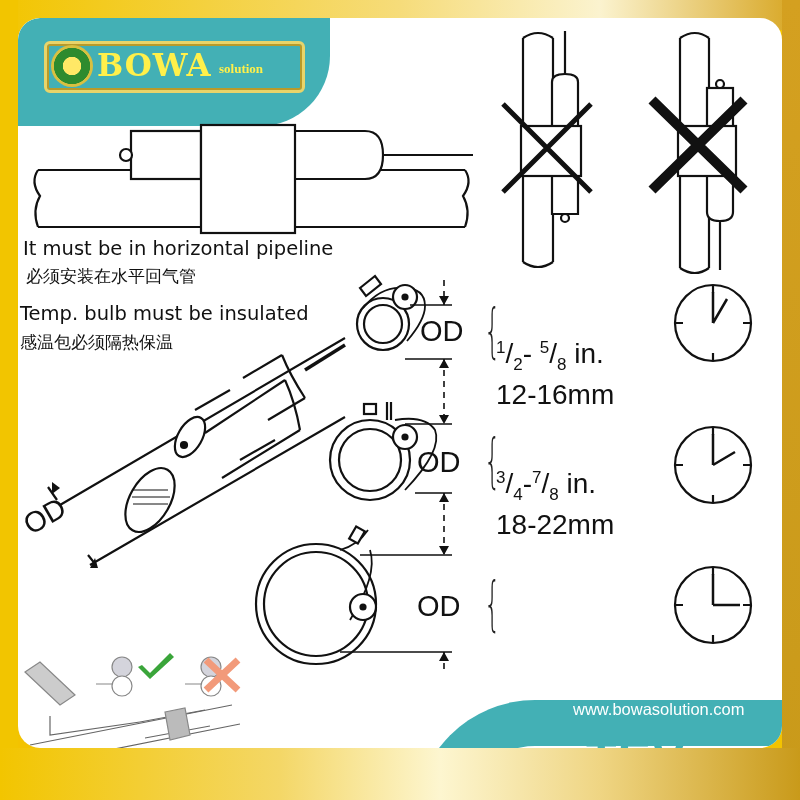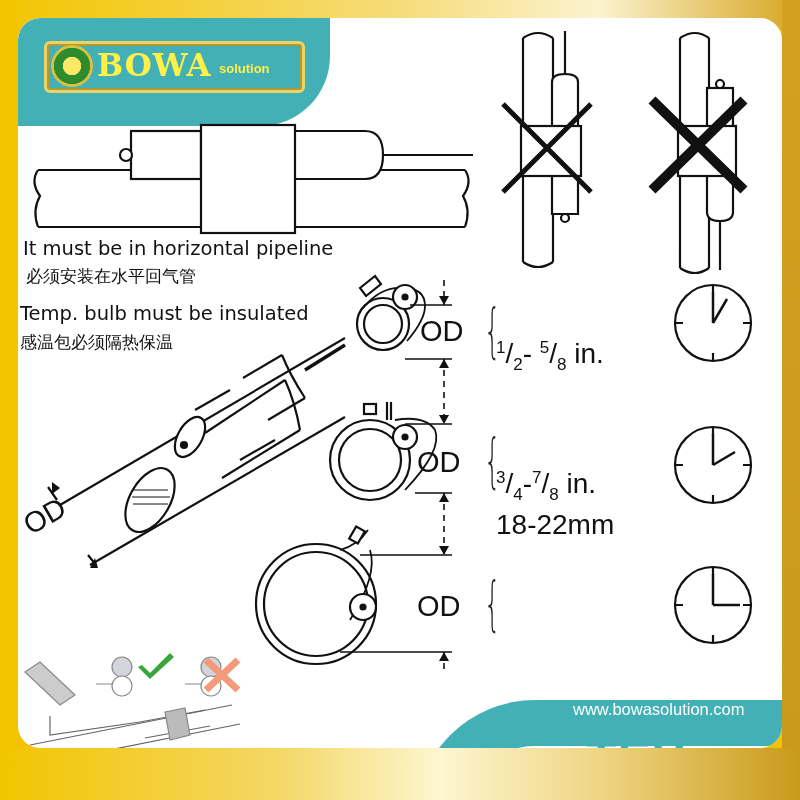--- a/index.html
+++ b/index.html
@@ -6,21 +6,21 @@
   body{width:800px;height:800px;position:relative;overflow:hidden;background:#f3c300;font-family:"Liberation Sans",sans-serif;}
   .frame-top{position:absolute;left:0;top:0;width:800px;height:30px;background:linear-gradient(90deg,#f2c500 0%,#f6dc7a 50%,#fbf3cf 75%,#d7a520 100%);}
   .frame-right{position:absolute;right:0;top:0;width:18px;height:800px;background:linear-gradient(180deg,#d4a020,#c99a1a);}
   .frame-bottom{position:absolute;left:0;bottom:0;width:800px;height:52px;background:linear-gradient(90deg,#f2c500 0%,#f4d767 35%,#fdf6d0 55%,#efd583 75%,#c99a1a 100%);}
   .frame-left{position:absolute;left:0;top:0;width:18px;height:800px;background:#f2c500;}
   .panel{position:absolute;left:18px;top:18px;width:764px;height:730px;background:#fff;border-radius:22px;overflow:hidden;}
   .teal-tab{position:absolute;left:0;top:0;width:312px;height:108px;background:#43b0b5;border-bottom-right-radius:70px;border-top-left-radius:22px;}
   .logo{position:absolute;left:26px;top:23px;width:255px;height:46px;border-radius:6px;border:3px solid #e8d46a;box-shadow:inset 0 0 0 2px #b89a2a;background:#43b0b5;}
   .logo-badge{position:absolute;left:4px;top:1px;width:42px;height:42px;border-radius:50%;background:radial-gradient(circle,#ffe866 0 30%,#2e8b2e 32% 60%,#d8c040 62% 100%);}
   .logo-text{position:absolute;left:50px;top:3px;font-family:"DejaVu Serif",serif;font-weight:bold;font-size:31px;color:#fff04a;letter-spacing:1px;}
-  .logo-sub{position:absolute;left:172px;top:17px;font-family:Liberation Sans, sans-serif;font-weight:bold;font-size:13px;color:#fff04a;}
+  .logo-sub{position:absolute;left:172px;top:17px;font-family:Liberation Serif, serif;font-weight:bold;font-size:13px;color:#fff04a;}
   .txt{position:absolute;color:#111;white-space:nowrap;}
   .en{font-family:"DejaVu Sans",sans-serif;font-size:19.5px;text-align:right;}
   .cn{font-family:"DejaVu Sans",sans-serif;font-size:17px;}
   .od{font-family:"Liberation Sans",sans-serif;font-size:29px;}
   .spec{font-family:"Liberation Sans",sans-serif;font-size:28px;line-height:30px;margin-top:32px;}
   .spec sup,.spec sub{font-size:17px;}
   .brace{font-family:"DejaVu Sans",sans-serif;font-weight:100;font-size:58px;line-height:58px;color:#222;transform:scaleX(0.45);transform-origin:left;}
   .teal-arc{position:absolute;left:397px;top:682px;width:420px;height:140px;border:46px solid #43b0b5;border-right:none;border-bottom:none;border-top-left-radius:120px;box-sizing:border-box;}
   .url{position:absolute;left:555px;top:682px;font-size:16.5px;color:#fff;font-family:"Liberation Sans",sans-serif;text-align:right;}
   .tev{position:absolute;left:568px;top:712px;font-size:50px;font-weight:bold;color:#43b0b5;font-family:"Liberation Sans",sans-serif;letter-spacing:1px;}
@@ -165,20 +165,21 @@
   <div class="txt cn" style="left:2px;top:313px;text-align:center;">感温包必须隔热保温</div>
 
   <div class="txt od" style="left:5px;top:482px;transform:rotate(-30deg);">OD</div>
   <div class="txt od" style="left:402px;top:297px;">OD</div>
   <div class="txt od" style="left:399px;top:428px;">OD</div>
   <div class="txt od" style="left:399px;top:572px;">OD</div>
 
   <div class="txt brace" style="left:466px;top:284px;">{</div>
   <div class="txt spec" style="left:478px;top:283px;">
     <div><sup>1</sup>/<sub>2</sub><span>- </span><sup>5</sup>/<sub>8</sub><span> in.</span></div>
+    <div>12-16mm</div>
   </div>
 
   <div class="txt brace" style="left:466px;top:414px;">{</div>
   <div class="txt spec" style="left:478px;top:413px;">
     <div><sup>3</sup>/<sub>4</sub><span>-</span><sup>7</sup>/<sub>8</sub><span> in.</span></div>
     <div>18-22mm</div>
   </div>
 
   <div class="txt brace" style="left:466px;top:557px;">{</div>
 

